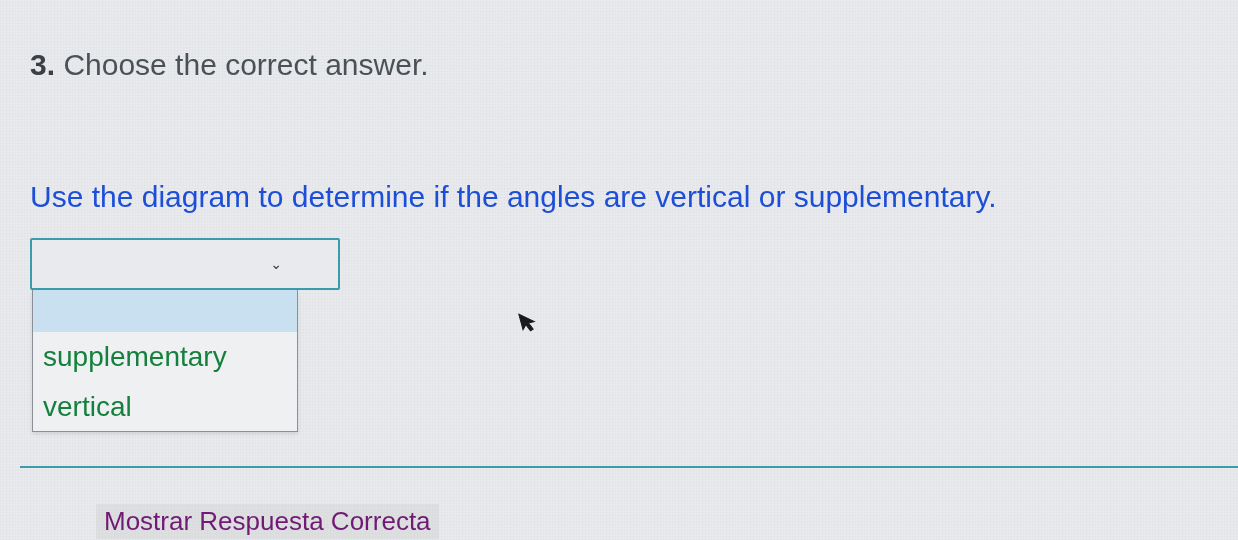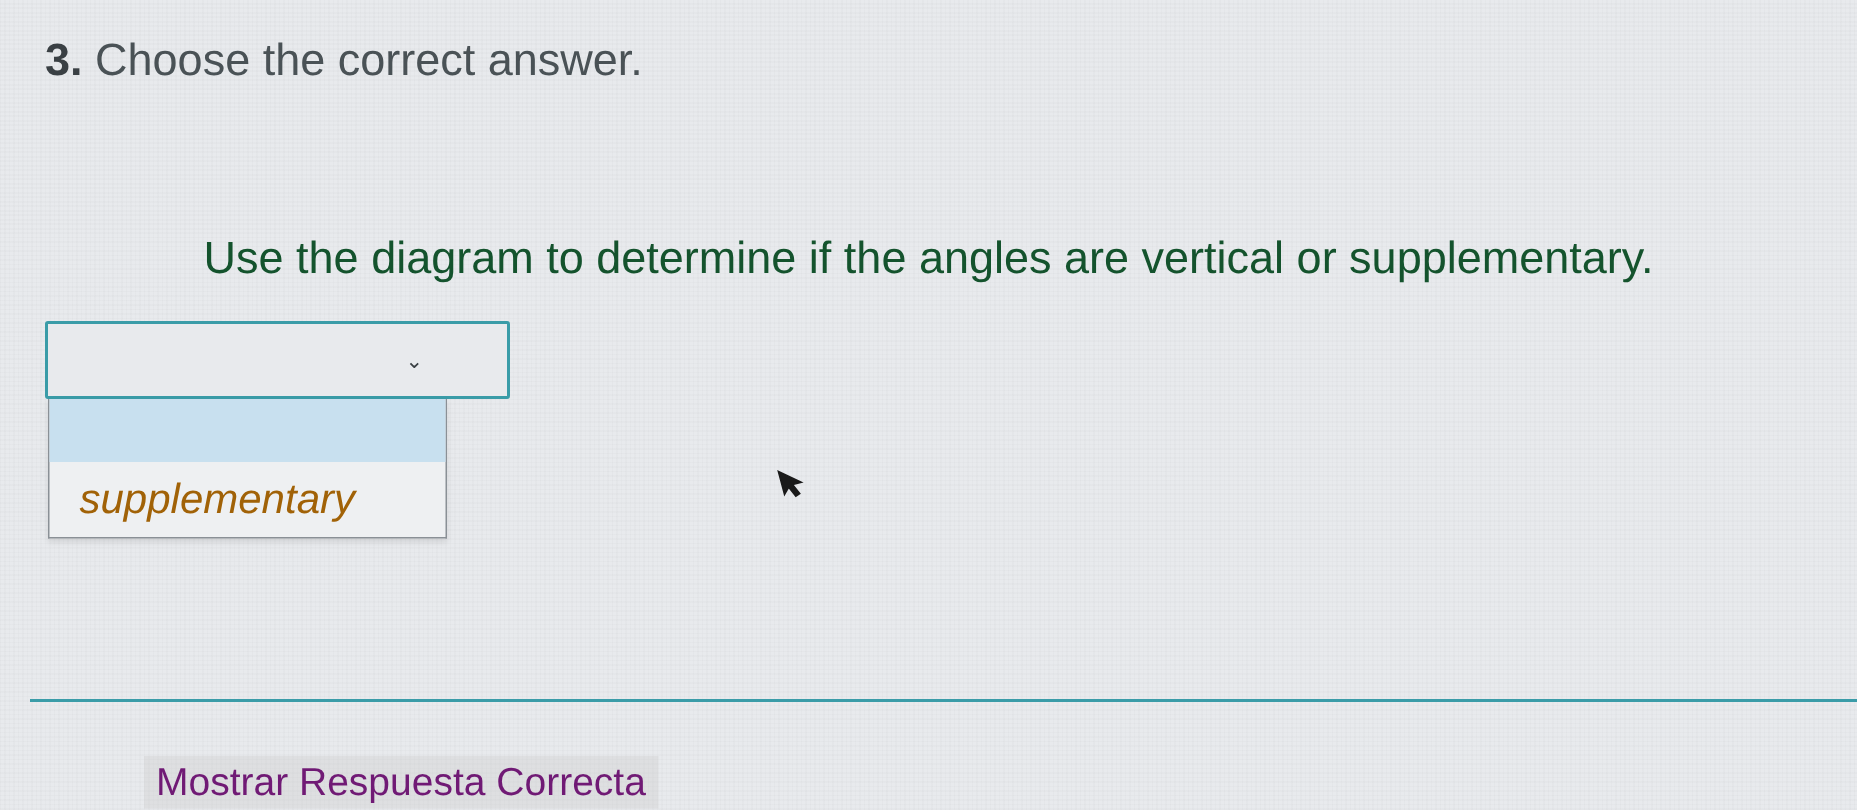--- a/index.html
+++ b/index.html
@@ -33,33 +33,33 @@
     
     .content {
       position: relative;
       padding: 24px 30px;
     }
     
     .question-header {
       font-size: 30px;
       color: #4a5256;
       margin-bottom: 94px;
+      margin-top: 24px;
     }
     
     .question-number {
       font-weight: bold;
       color: #3a4044;
     }
     
     .question-body {
       font-size: 30px;
-      color: #14532d;
+      color: #1d4ed8;
       margin-bottom: 20px;
       line-height: 1.4;
-      text-align: center;
     }
     
     .angle-text {
       font-size: 30px;
       color: #3a4044;
       font-family: 'Times New Roman', Times, serif;
       font-style: italic;
       margin-bottom: 28px;
     }
     
@@ -107,26 +107,25 @@
       top: 52px;
       left: 2px;
       width: 266px;
       background: #eef0f2;
       border: 1px solid #8a9096;
       border-top: none;
       box-shadow: 0 2px 4px rgba(0,0,0,0.1);
     }
     
     .dropdown-option {
-      padding: 8px 10px 8px 20px;
+      padding: 8px 10px 8px 10px;
       font-size: 28px;
-      color: #a16207;
+      color: #15803d;
       cursor: pointer;
       line-height: 1.2;
-      font-style: italic;
     }
     
     .dropdown-option.empty-option {
       height: 42px;
       background: #c8e0ef;
     }
     
     .cursor-icon {
       position: absolute;
       left: 520px;
@@ -167,20 +166,21 @@
   <div class="question-body">Use the diagram to determine if the angles are vertical or supplementary.</div>
   
   
   <div class="dropdown-wrapper">
     <div class="dropdown-select"></div>
     <span class="dropdown-chevron">⌄</span>
     
     <div class="dropdown-options">
       <div class="dropdown-option empty-option"></div>
       <div class="dropdown-option">supplementary</div>
+      <div class="dropdown-option">vertical</div>
     </div>
   </div>
 </div>
 
 <div class="cursor-icon">
   <svg width="18" height="24" viewBox="0 0 18 24">
     <path d="M 2 2 L 2 18 L 6 14 L 9 21 L 12 20 L 9 13 L 15 13 Z" fill="#1a1a1a" stroke="#1a1a1a" stroke-width="1"></path>
   </svg>
 </div>
 

